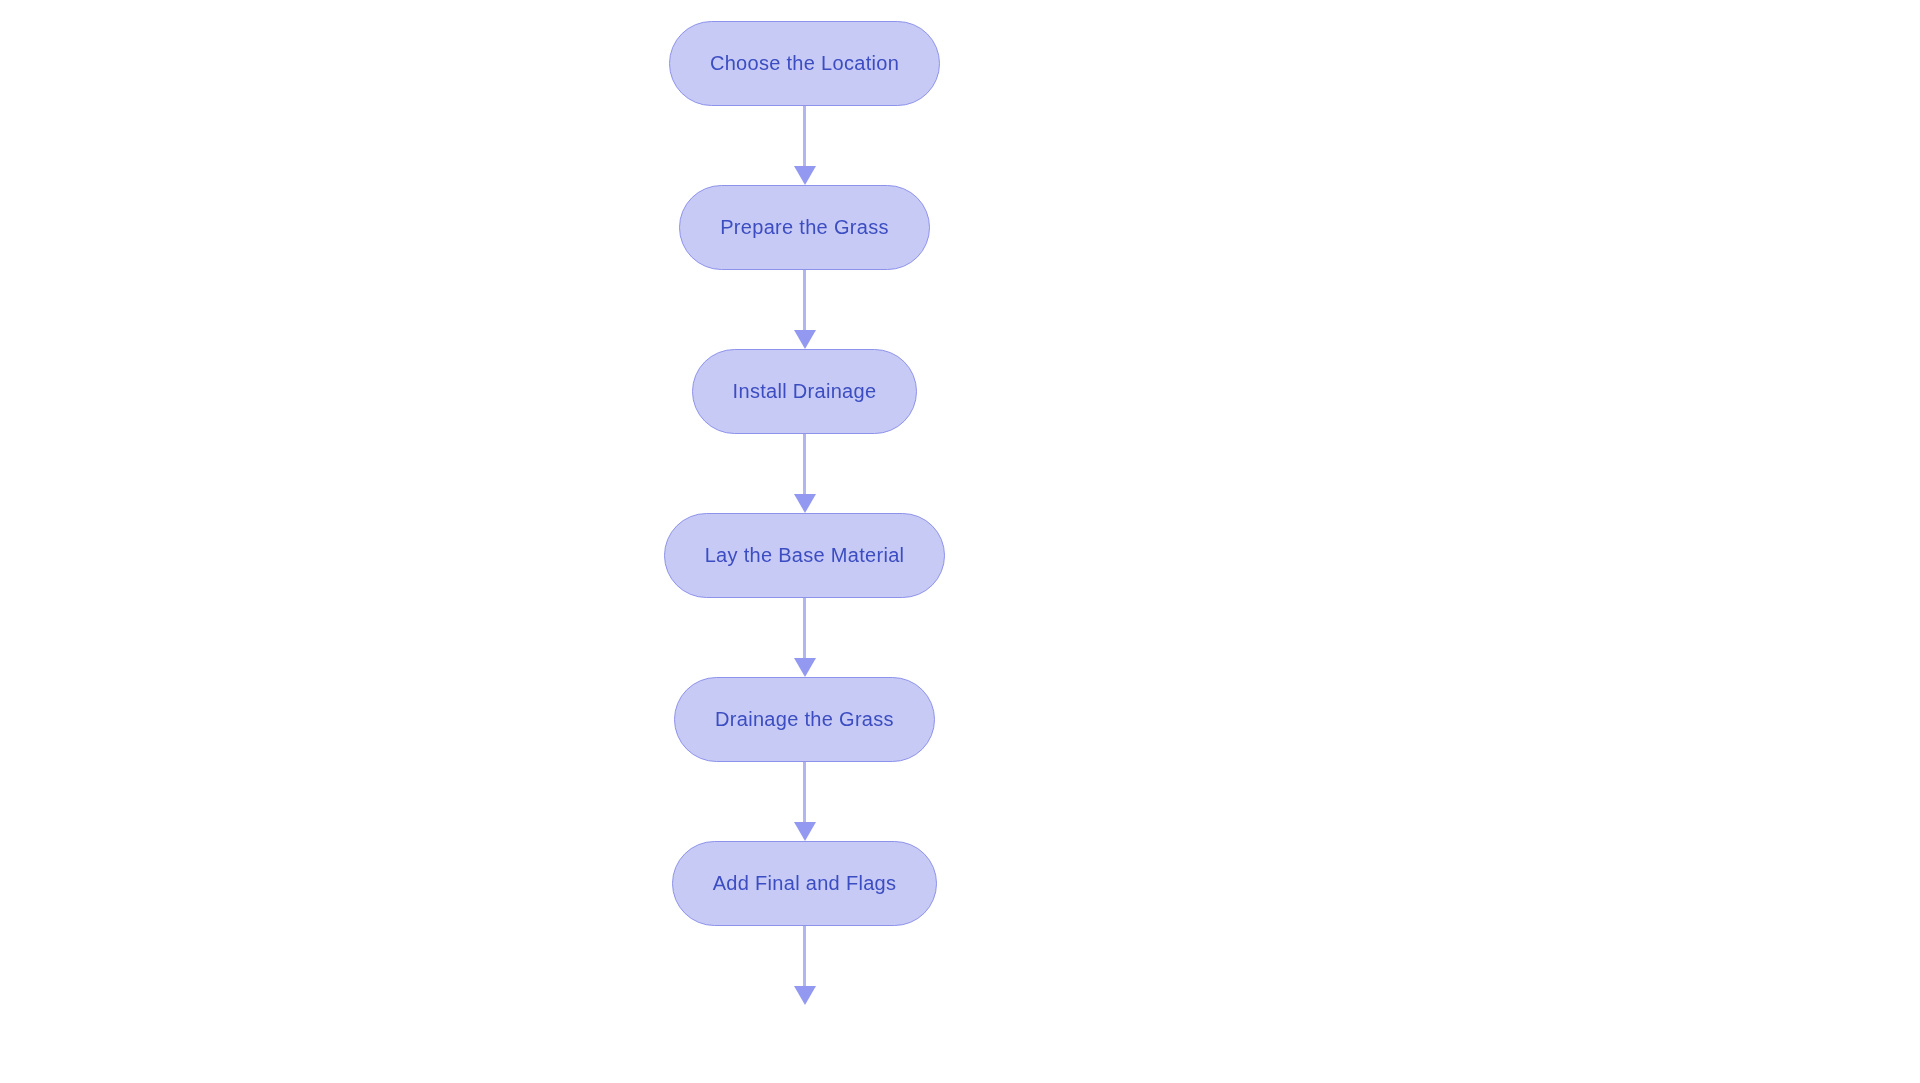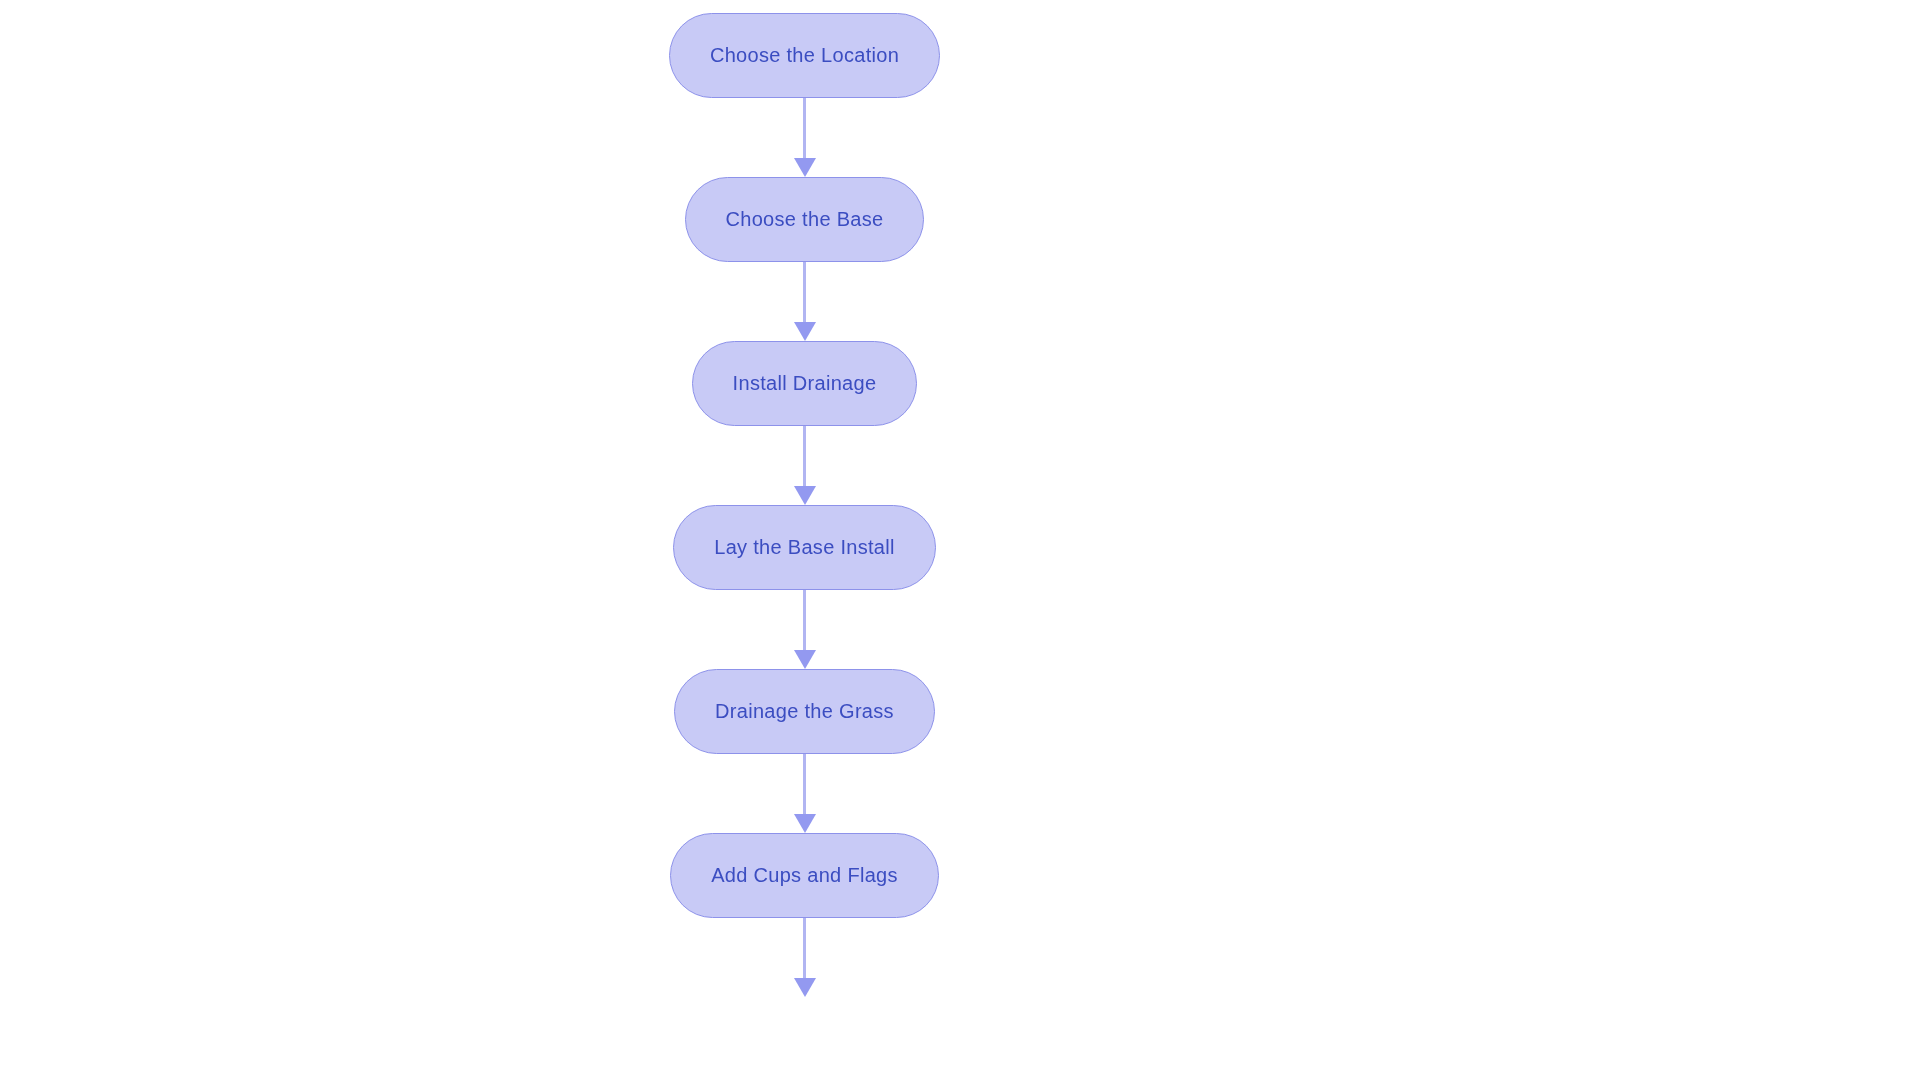--- a/index.html
+++ b/index.html
@@ -14,21 +14,21 @@
   html, body {
     width: 1920px;
     height: 1083px;
     background: var(--bg);
     font-family: "Liberation Sans", "DejaVu Sans", sans-serif;
     overflow: hidden;
   }
   .flowchart {
     width: 1609px;
     height: 1083px;
-    padding-top: 13px;
+    padding-top: 21px;
     display: flex;
     flex-direction: column;
     align-items: center;
   }
   .node {
     height: 85px;
     min-width: 210px;
     padding: 0 40px;
     border: 1.5px solid var(--node-border);
     border-radius: 43px;
@@ -71,57 +71,57 @@
   <div class="node">
     <span class="node-label">Choose the Location</span>
   </div>
 
   <div class="arrow">
     <div class="arrow-line"></div>
     <div class="arrow-head"></div>
   </div>
 
   <div class="node">
-    <span class="node-label">Choose the Base</span>
+    <span class="node-label">Prepare the Grass</span>
   </div>
 
   <div class="arrow">
     <div class="arrow-line"></div>
     <div class="arrow-head"></div>
   </div>
 
   <div class="node">
     <span class="node-label">Install Drainage</span>
   </div>
 
   <div class="arrow">
     <div class="arrow-line"></div>
     <div class="arrow-head"></div>
   </div>
 
   <div class="node">
-    <span class="node-label">Lay the Base Install</span>
+    <span class="node-label">Lay the Base Material</span>
   </div>
 
   <div class="arrow">
     <div class="arrow-line"></div>
     <div class="arrow-head"></div>
   </div>
 
   <div class="node">
     <span class="node-label">Drainage the Grass</span>
   </div>
 
   <div class="arrow">
     <div class="arrow-line"></div>
     <div class="arrow-head"></div>
   </div>
 
   <div class="node">
-    <span class="node-label">Add Cups and Flags</span>
+    <span class="node-label">Add Final and Flags</span>
   </div>
 
   <div class="arrow">
     <div class="arrow-line"></div>
     <div class="arrow-head"></div>
   </div>
 
 </div>
 
 </body></html>

